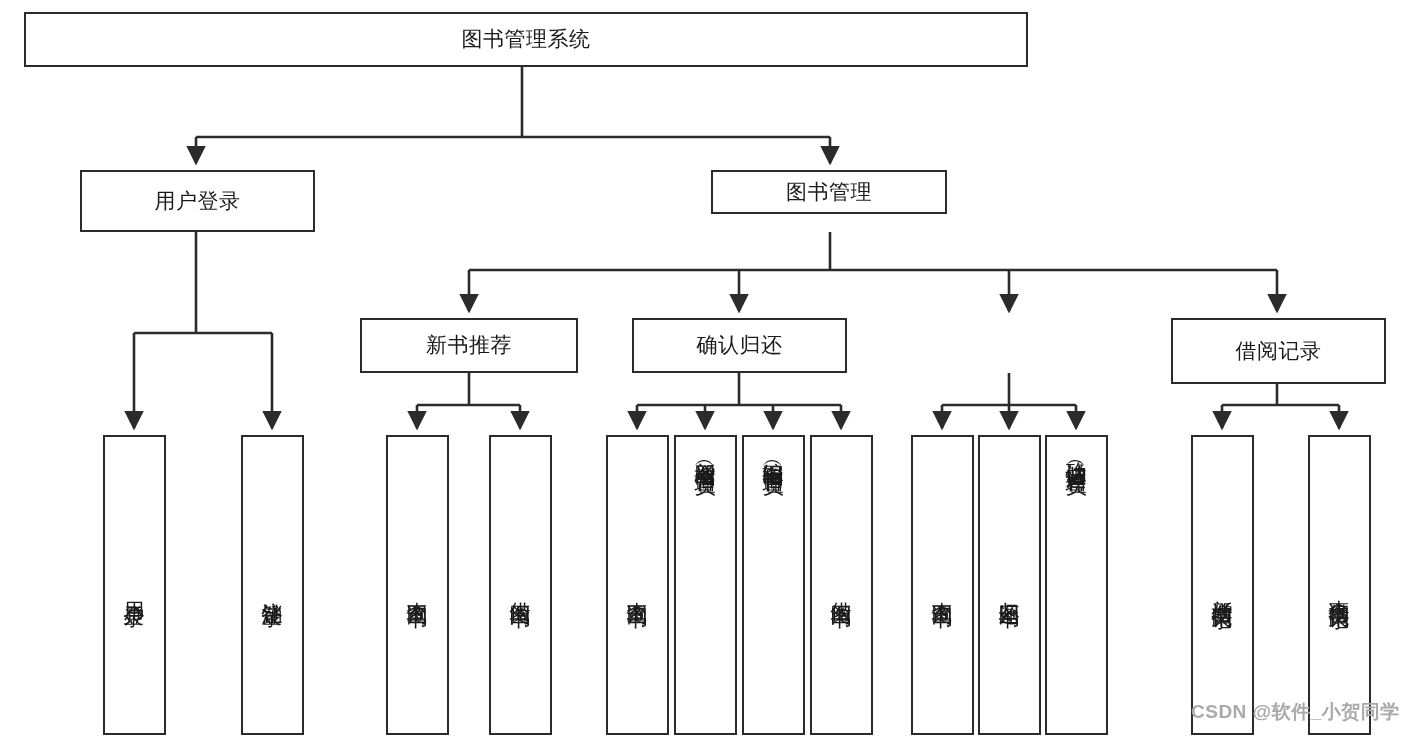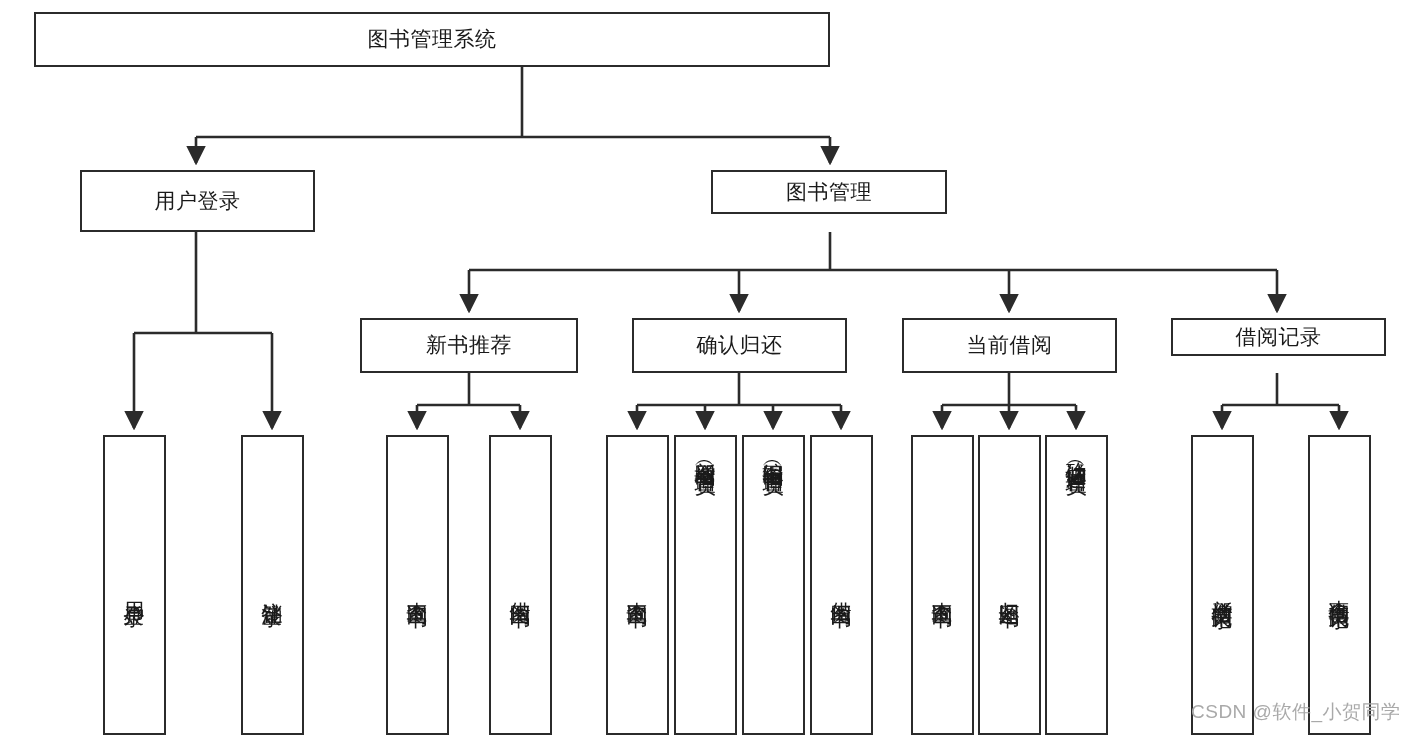--- a/index.html
+++ b/index.html
@@ -118,41 +118,38 @@
       <path d="M 1009 405 L 1009 428" marker-end="url(#arrow)"></path>
       <path d="M 1076 405 L 1076 428" marker-end="url(#arrow)"></path>
 
       <path d="M 1277 373 L 1277 405"></path>
       <path d="M 1222 405 L 1339 405"></path>
       <path d="M 1222 405 L 1222 428" marker-end="url(#arrow)"></path>
       <path d="M 1339 405 L 1339 428" marker-end="url(#arrow)"></path>
     </g>
   </svg>
 
-  <div class="node horizontal" style="left:34px; top:12px; width:796px; height:55px;">
+  <div class="node horizontal" style="left:24px; top:12px; width:1004px; height:55px;">
     <span class="label">图书管理系统</span>
   </div>
 
   <div class="node horizontal" style="left:80px; top:170px; width:235px; height:62px;">
     <span class="label">用户登录</span>
   </div>
   <div class="node horizontal" style="left:711px; top:170px; width:236px; height:44px;">
     <span class="label">图书管理</span>
   </div>
 
   <div class="node horizontal" style="left:360px; top:318px; width:218px; height:55px;">
     <span class="label">新书推荐</span>
   </div>
   <div class="node horizontal" style="left:632px; top:318px; width:215px; height:55px;">
     <span class="label">确认归还</span>
   </div>
-  <div class="node horizontal" style="left:902px; top:318px; width:215px; height:55px;">
-    <span class="label">当前借阅</span>
-  </div>
-  <div class="node horizontal" style="left:1171px; top:318px; width:215px; height:38px;">
+  <div class="node horizontal" style="left:1171px; top:318px; width:215px; height:66px;">
     <span class="label">借阅记录</span>
   </div>
 
   <div class="node vertical mid" style="left:103px; top:435px; width:63px; height:300px;">
     <span class="label">用户登录</span>
   </div>
   <div class="node vertical mid" style="left:241px; top:435px; width:63px; height:300px;">
     <span class="label">注销登录</span>
   </div>
 
@@ -186,15 +183,15 @@
     <span class="label">确认归还（管理员）</span>
   </div>
 
   <div class="node vertical mid" style="left:1191px; top:435px; width:63px; height:300px;">
     <span class="label">新增借阅记录</span>
   </div>
   <div class="node vertical mid" style="left:1308px; top:435px; width:63px; height:300px;">
     <span class="label">查询借阅记录</span>
   </div>
 
-  <div class="watermark" style="left:1191px; top:699px;">CSDN @软件_小贺同学</div>
+  <div class="watermark" style="left:1191px; top:699px;font-weight:bold;">CSDN @软件_小贺同学</div>
 
 </div>
 
 </body></html>

